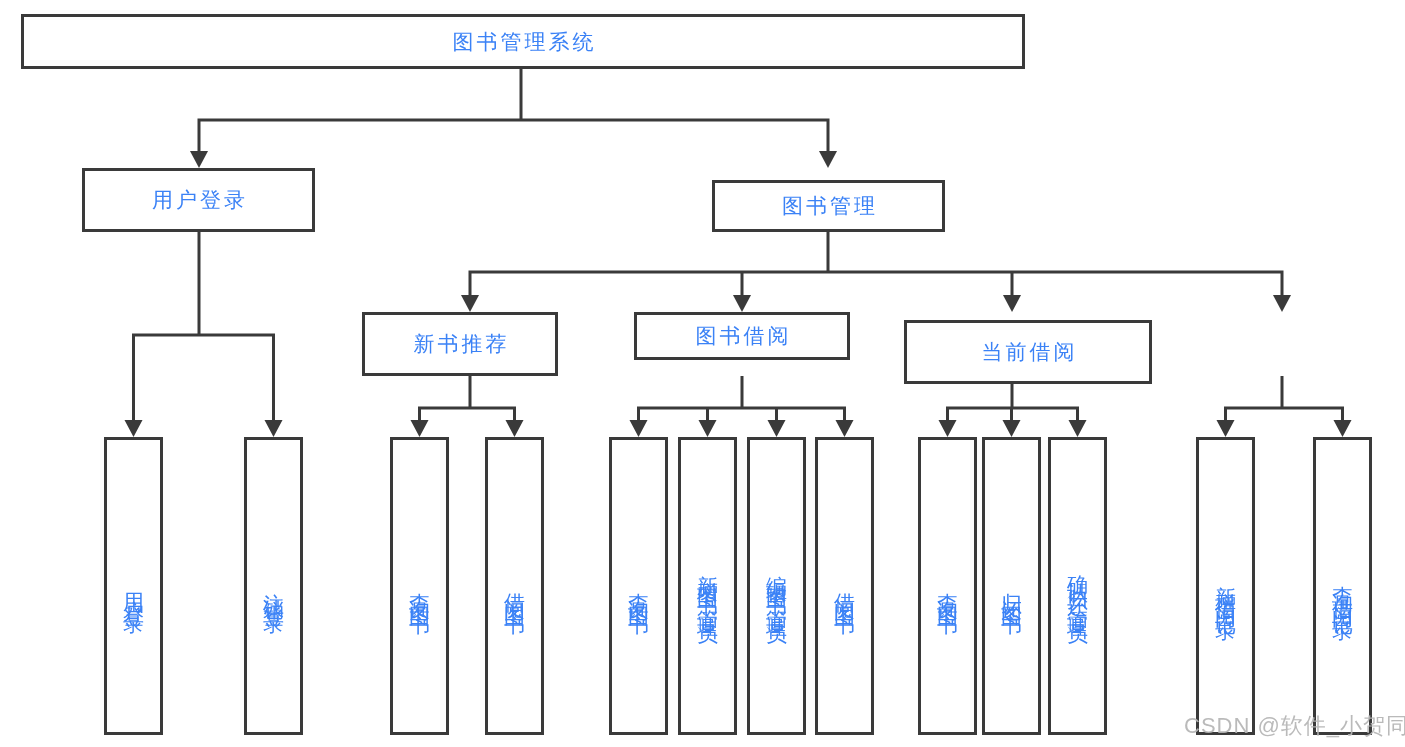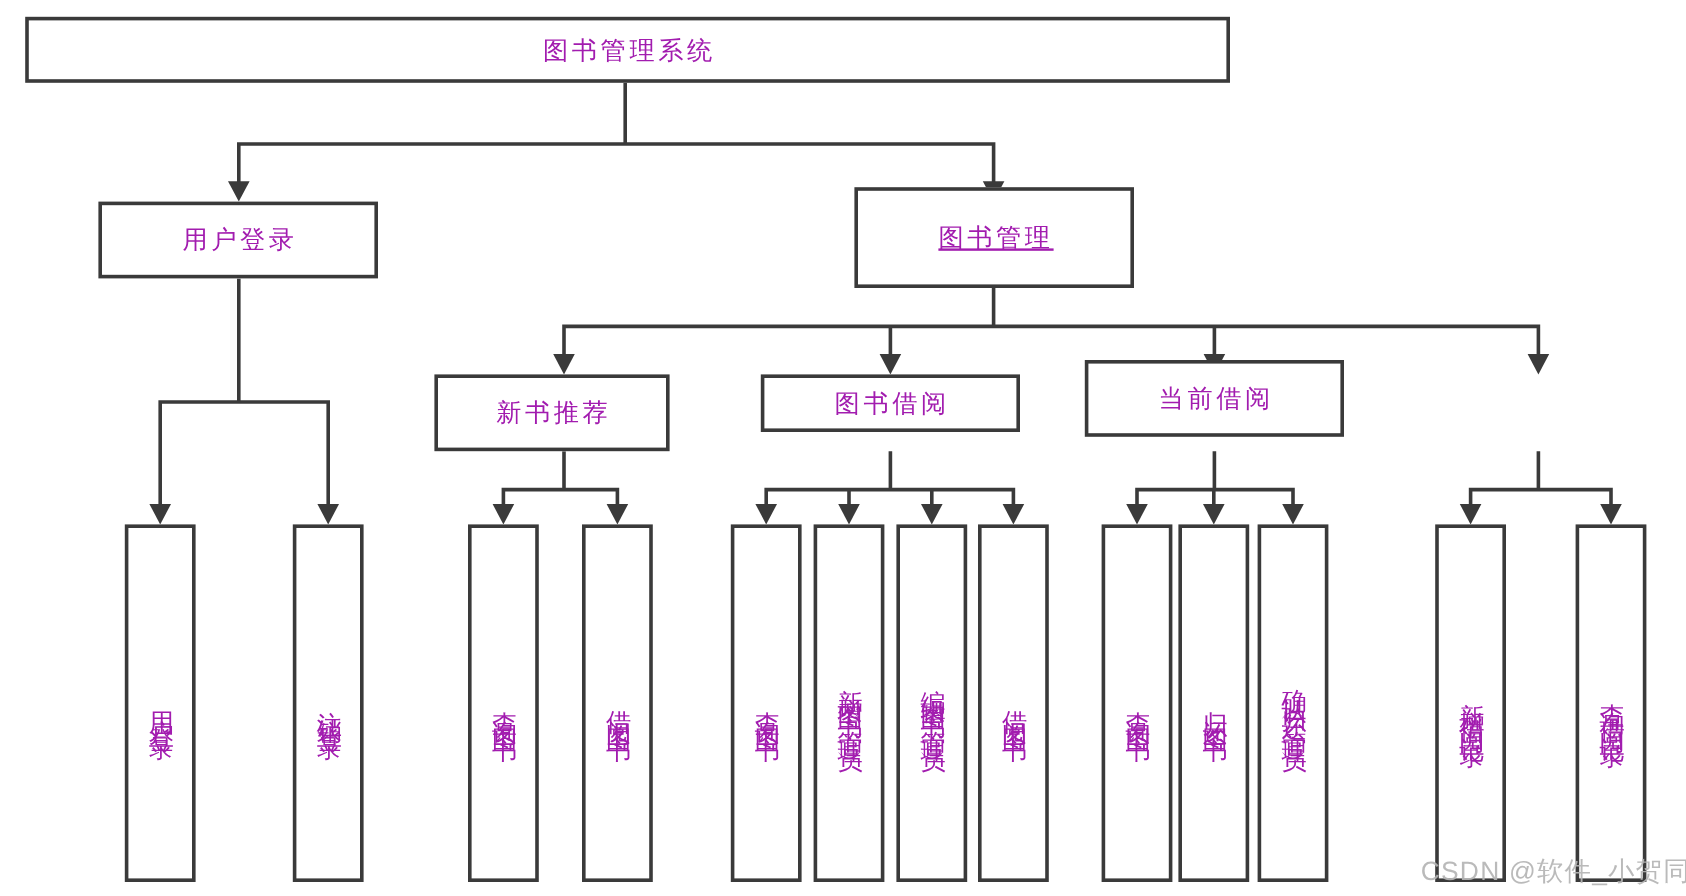--- a/index.html
+++ b/index.html
@@ -14,21 +14,21 @@
   .connectors {
     position: absolute;
     left: 0; top: 0;
     width: 1405px; height: 747px;
   }
   .node {
     position: absolute;
     box-sizing: border-box;
     border: 3px solid #3a3a3a;
     background: #ffffff;
-    color: #a21caf;
+    color: #3b82f6;
     display: flex;
     align-items: center;
     justify-content: center;
     font-size: 21px;
     letter-spacing: 3px;
     text-indent: 3px; 
     white-space: nowrap;
   }
   .node.vertical {
     writing-mode: vertical-rl;
@@ -90,25 +90,25 @@
       <polygon points="1002.5,420 1020.5,420 1011.5,437"></polygon>
       <polygon points="1068.5,420 1086.5,420 1077.5,437"></polygon>
       <polygon points="1216.5,420 1234.5,420 1225.5,437"></polygon>
       <polygon points="1333.5,420 1351.5,420 1342.5,437"></polygon>
     </g>
   </svg>
 
   <div class="node" style="left:21px; top:14px; width:1004px; height:55px;">图书管理系统</div>
 
   <div class="node" style="left:82px; top:168px; width:233px; height:64px;">用户登录</div>
-  <div class="node" style="left:712px; top:156px; width:233px; height:84px;text-decoration:underline;">图书管理</div>
+  <div class="node" style="left:712px; top:180px; width:233px; height:52px;">图书管理</div>
 
   <div class="node" style="left:362px; top:312px; width:196px; height:64px;">新书推荐</div>
   <div class="node" style="left:634px; top:312px; width:216px; height:48px;">图书借阅</div>
-  <div class="node" style="left:904px; top:300px; width:216px; height:64px;">当前借阅</div>
+  <div class="node" style="left:904px; top:320px; width:248px; height:64px;">当前借阅</div>
 
   <div class="node vertical" style="left:104px; top:437px; width:59px; height:298px;">用户登录</div>
   <div class="node vertical" style="left:244px; top:437px; width:59px; height:298px;">注销登录</div>
 
   <div class="node vertical" style="left:390px; top:437px; width:59px; height:298px;">查询图书</div>
   <div class="node vertical" style="left:485px; top:437px; width:59px; height:298px;">借阅图书</div>
 
   <div class="node vertical" style="left:609px; top:437px; width:59px; height:298px;">查询图书</div>
   <div class="node vertical" style="left:678px; top:437px; width:59px; height:298px;">新增图书（管理员）</div>
   <div class="node vertical" style="left:747px; top:437px; width:59px; height:298px;">编辑图书（管理员）</div>

